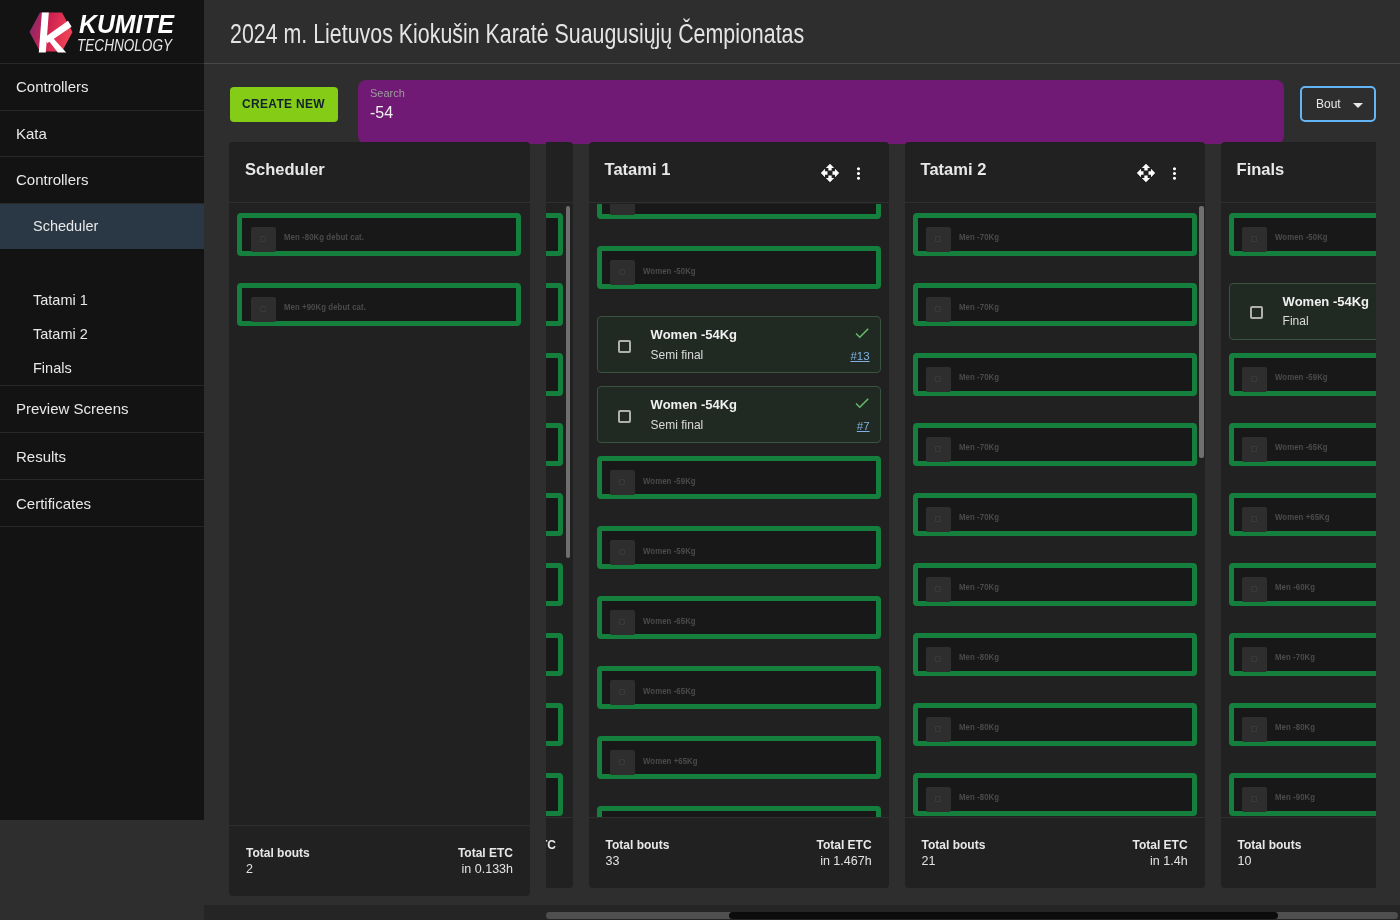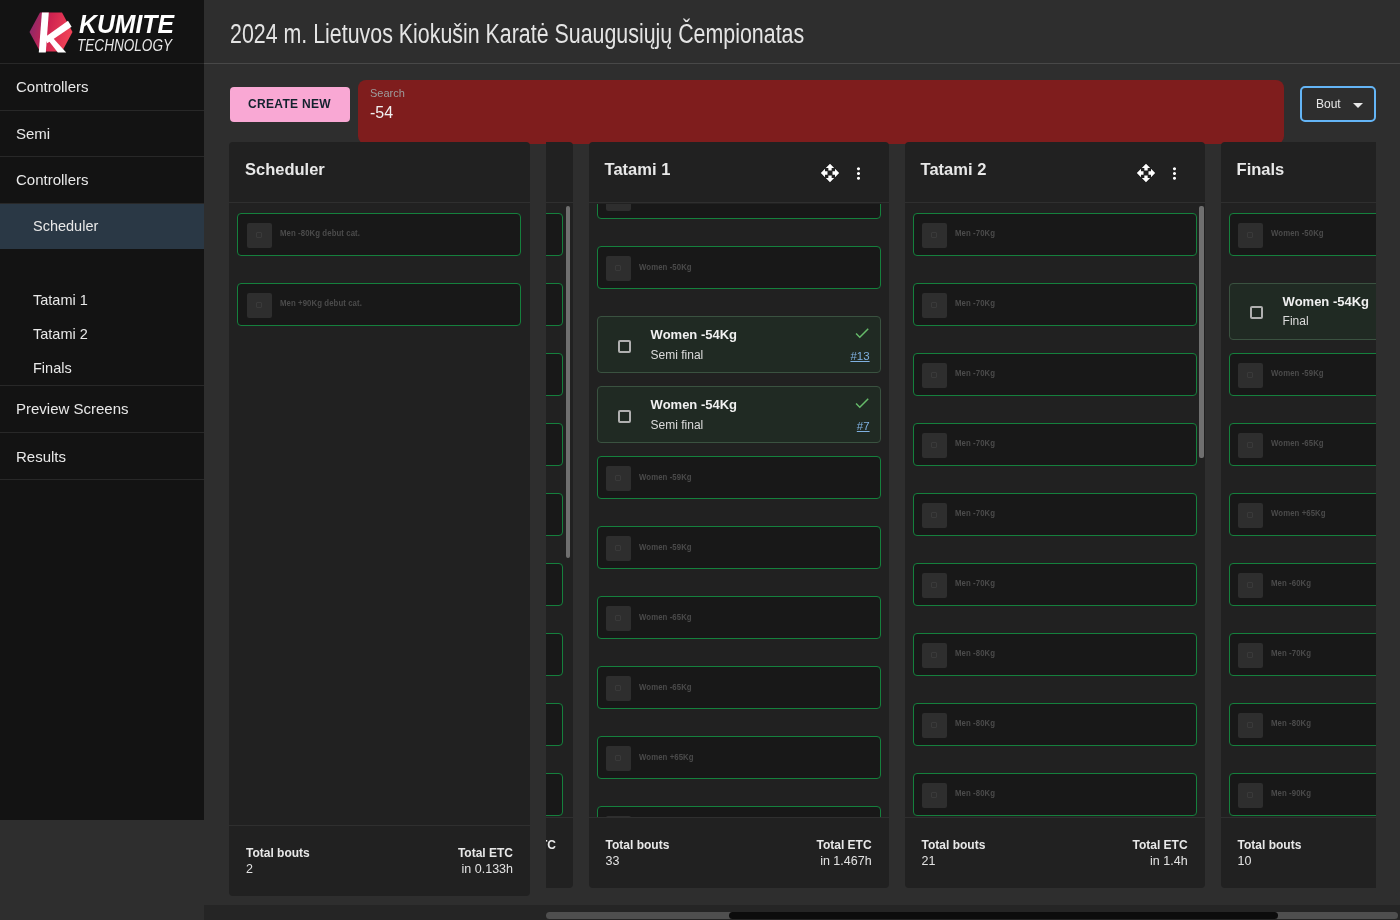--- a/index.html
+++ b/index.html
@@ -9,21 +9,21 @@
 .navitem { position:absolute; left:0; width:204px; color:#e8e8e8; font-size:15px;
   border-bottom:1px solid #282828; display:flex; align-items:center; }
 .nav1 { padding-left:16px; }
 .nav2 { padding-left:33px; font-size:14.5px; }
 #topbar { position:absolute; left:204px; top:0; width:1196px; height:64px; background:#2e2e2e;
   border-bottom:1px solid #484848; }
 #title { position:absolute; left:26px; top:19px; color:#e4e4e4; font-size:27px; font-weight:400; white-space:nowrap; transform:scaleX(0.792); transform-origin:0 0; }
 .col { position:absolute; background:#212121; overflow:hidden; }
 .colhead { position:absolute; left:0; top:0; width:100%; height:61px; border-bottom:1px solid #2f2f2f; }
 .colname { position:absolute; left:16px; top:17.5px; font-size:16.5px; font-weight:bold; color:#e8e8e8; }
-.card { position:absolute; background:#181818; border:1px solid #15803d; border-radius:4px; }
+.card { position:absolute; background:#181818; border:5px solid #15803d; border-radius:4px; }
 .cbblock { position:absolute; left:8.5px; top:9px; width:25px; height:25px; background:#2e2e2e;
   border-radius:2px; }
 .cbinner { position:absolute; left:9px; top:9px; width:6px; height:6px; border:1.2px solid #3a3a3a; border-radius:1px; }
 .ftxt { position:absolute; left:41.5px; top:13.5px; font-size:9.5px; font-weight:bold; color:#4b4b4b; letter-spacing:0.1px; transform:scaleX(0.82); transform-origin:0 50%; white-space:nowrap; }
 .hlcard { position:absolute; height:57px; background:#202a23; border:1px solid #3a5240; border-radius:4px; }
 .hlcb { position:absolute; left:20px; top:22.5px; width:13px; height:13px; border:2px solid #b0b0b0; border-radius:2px; }
 .hlt { position:absolute; left:53px; top:10px; font-size:13px; font-weight:bold; color:#f0f0f0; }
 .hls { position:absolute; left:53px; top:30.5px; font-size:12px; color:#dcdcdc; }
 .chk { position:absolute; right:8.5px; top:7px; width:18px; height:18px; }
 .numlink { position:absolute; right:10px; top:32.5px; font-size:11.5px; color:#7fb0e0; text-decoration:underline; }
@@ -47,37 +47,38 @@
       </defs>
 <polygon points="1.5,22 12,2.5 34,2.5 44.5,22 34,41.5 12,41.5" fill="url(#hexg)"></polygon>
 <path d="M13.9 2.5 L20.8 2.5 L17.8 42.5 L10.8 42.5 Z" fill="#fff"></path>
 <path d="M16.5 27.5 L40 10.8 L43.6 16.8 L19.3 33.2 Z" fill="#fff"></path>
 <path d="M17.3 26.5 L23.6 26.5 L38.2 42.5 L29.8 42.5 Z" fill="#fff"></path>
 <text x="51" y="23" font-family="Liberation Sans, sans-serif" font-size="26" font-weight="bold" font-style="italic" fill="#fff" transform="scale(1,1)" textLength="95" lengthAdjust="spacingAndGlyphs">KUMITE</text>
 <text x="49" y="41" font-family="Liberation Sans, sans-serif" font-size="17" font-style="italic" fill="#e8e8e8" textLength="95" lengthAdjust="spacingAndGlyphs">TECHNOLOGY</text>
 </svg>
 <div class="abs" style="left:0;top:63px;width:204px;height:1px;background:#282828"></div>
 <div class="navitem nav1" style="top:64px;height:46.5px">Controllers</div>
-<div class="navitem nav1" style="top:110.5px;height:46.5px">Semi</div>
+<div class="navitem nav1" style="top:110.5px;height:46.5px">Kata</div>
 <div class="navitem nav1" style="top:157px;height:46.5px">Controllers</div>
 <div class="abs" style="left:0;top:203.5px;width:204px;height:45px;background:#2a3845;color:#e8e8e8;font-size:14.5px;display:flex;align-items:center;padding-left:33px">Scheduler</div>
 <div class="navitem nav2" style="top:282.7px;height:34.2px;border-bottom:none">Tatami 1</div>
 <div class="navitem nav2" style="top:316.9px;height:34.2px;border-bottom:none">Tatami 2</div>
 <div class="navitem nav2" style="top:351.1px;height:34.2px;border-bottom:none">Finals</div>
 <div class="abs" style="left:0;top:385.3px;width:204px;height:1px;background:#282828"></div>
 <div class="navitem nav1" style="top:385.3px;height:47.9px">Preview Screens</div>
 <div class="navitem nav1" style="top:433.2px;height:47px">Results</div>
+<div class="navitem nav1" style="top:480.2px;height:46.8px">Certificates</div>
 </div>
 <div id="topbar">
     <div id="title">2024 m. Lietuvos Kiokušin Karatė Suaugusiųjų Čempionatas</div>
   </div>
-<div class="abs" style="left:229.5px;top:87px;width:120px;height:34.5px;background:#f9a8d4;border-radius:4px;display:flex;align-items:center;justify-content:center">
+<div class="abs" style="left:229.5px;top:87px;width:108px;height:34.5px;background:#84cc16;border-radius:4px;display:flex;align-items:center;justify-content:center">
 <span style="font-size:12px;font-weight:bold;letter-spacing:0.3px;color:#13222e">CREATE NEW</span>
   </div>
-<div class="abs" style="left:358px;top:80px;width:926px;height:64px;background:#7f1d1d;border-radius:8px">
+<div class="abs" style="left:358px;top:80px;width:926px;height:64px;background:#701a75;border-radius:8px">
 <div class="abs" style="left:12px;top:7px;font-size:11px;color:#9d9d9d">Search</div>
 <div class="abs" style="left:12px;top:24px;font-size:16px;color:#f0f0f0">-54</div>
   </div>
 <div class="abs" style="left:1300px;top:86px;width:76px;height:36px;border:2px solid #64b5f6;border-radius:5px">
 <span class="abs" style="left:14px;top:9px;font-size:12px;color:#e8e8e8">Bout</span>
 <svg class="abs" style="right:11px;top:15px" width="10" height="5" viewBox="0 0 10 5">
       <path d="M0 0 L10 0 L5 5 Z" fill="#e8e8e8"></path>
     </svg>
 </div>
 <div class="col" style="left:229px;top:142px;width:301px;height:754px;border-radius:4px">

